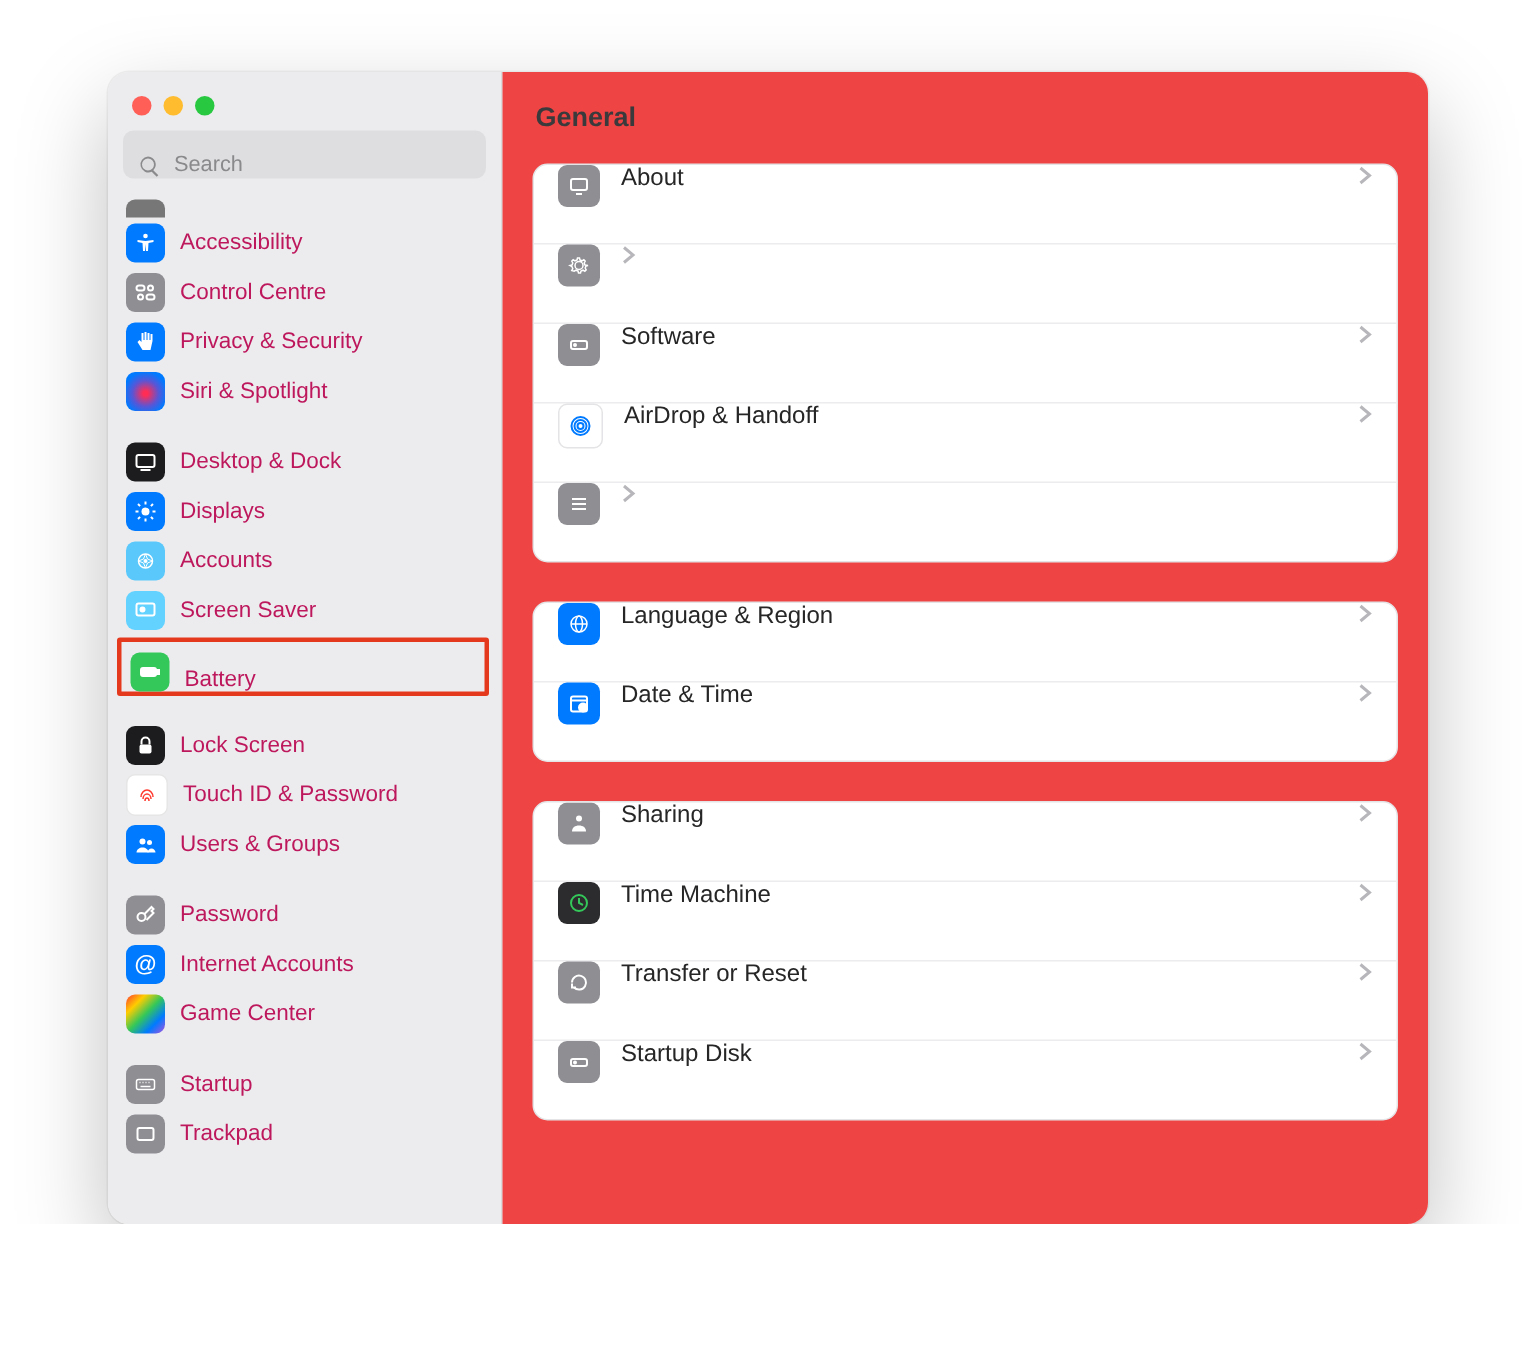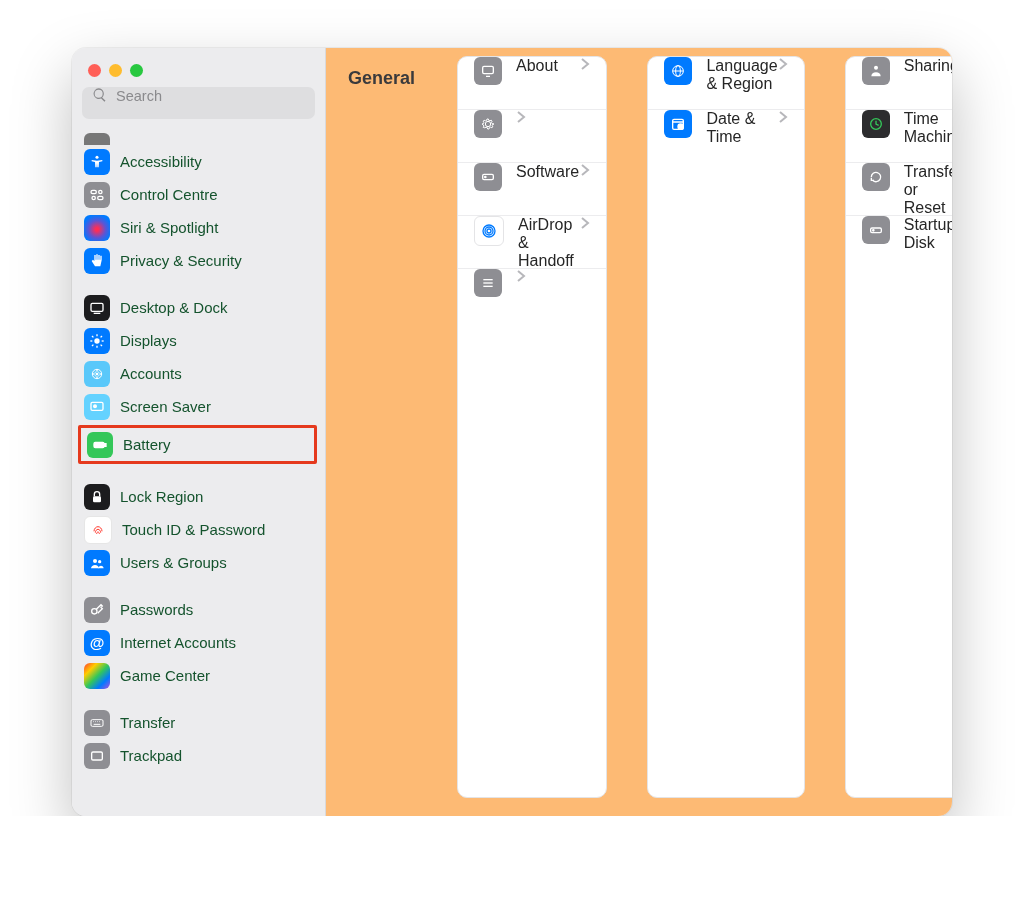--- a/index.html
+++ b/index.html
@@ -4,34 +4,34 @@
 <style>
   html,body{margin:0;padding:0;background:#fff;font-family:-apple-system,BlinkMacSystemFont,"Helvetica Neue",Arial,sans-serif;}
   body{display:flex;align-items:flex-start;justify-content:center;}
   .window{width:880px;height:768px;margin-top:48px;background:#f5f5f6;border-radius:14px;box-shadow:0 24px 60px rgba(0,0,0,.25),0 0 0 1px rgba(0,0,0,.05);overflow:hidden;display:flex;}
   .sidebar{width:262px;background:#ececee;display:flex;flex-direction:column;border-right:1px solid #d9d9db;}
   .traffic{display:flex;gap:8px;padding:16px 16px 10px 16px;}
   .dot{width:13px;height:13px;border-radius:50%;}
   .dot.red{background:#ff5f57;}
   .dot.yellow{background:#febc2e;}
   .dot.green{background:#28c840;}
-  .search{margin:0 10px 8px 10px;background:#dedee0;border-radius:7px;height:32px;display:flex;align-items:flex-start;padding:0 10px;color:#8a8a8d;}
+  .search{margin:0 10px 8px 10px;background:#dedee0;border-radius:7px;height:32px;display:flex;align-items:flex-end;padding:0 10px;color:#8a8a8d;}
   .search svg{width:16px;height:16px;fill:#8a8a8d;margin-right:6px;}
   .search input{border:none;background:transparent;outline:none;font-size:14.5px;color:#333;flex:1;}
   .search input::placeholder{color:#8a8a8d;}
   .list{flex:1;overflow:hidden;}
   .divider{height:14px;}
   .item{display:flex;align-items:center;height:33px;padding:0 12px;cursor:default;}
   .item .icon{width:26px;height:26px;border-radius:6px;display:flex;align-items:center;justify-content:center;font-size:15px;color:#fff;flex-shrink:0;}
-  .item .label{margin-left:10px;font-size:15px;color:#14532d;}
+  .item .label{margin-left:10px;font-size:15px;color:#be185d;}
   .highlight{position:relative;margin:2px 8px 2px 6px;border:3px solid #e5391d;border-radius:2px;}
-  .highlight .item{padding-left:6px;}
+  .highlight .item{padding-left:6px;align-items:flex-end;}
   .item .icon.crop{width:26px;height:12px;border-radius:6px 6px 0 0;background:#777;align-self:flex-end;margin-bottom:0;}
   .item.crop-top{height:18px;align-items:flex-end;}
-  .content{flex:1;background:#fdba74;display:flex;flex-direction:row;}
+  .content{flex:1;background:#ef4444;display:flex;flex-direction:column;}
   .content-header{padding:20px 22px 12px 22px;}
   .content-header h1{margin:0;font-size:18px;font-weight:700;color:#3a3a3c;}
   .panel-group{margin:8px 20px 18px 20px;background:#fff;border:1px solid #e4e4e6;border-radius:10px;overflow:hidden;}
   .row{display:flex;align-items:flex-start;height:52px;padding:0 16px;border-top:1px solid #ececee;}
   .panel-group .row:first-child{border-top:none;}
   .row .ricon{width:28px;height:28px;border-radius:6px;display:flex;align-items:center;justify-content:center;color:#fff;margin-right:14px;flex-shrink:0;font-size:15px;}
   .row .rlabel{font-size:16px;color:#262626;flex:1;}
   .chev{color:#b7b7bb;}
   .chev svg{width:10px;height:14px;stroke:#b7b7bb;fill:none;stroke-width:2;}
   
@@ -85,30 +85,30 @@
           <svg class="small-svg" viewBox="0 0 24 24" fill="none" stroke="#fff" stroke-width="2">
               <rect x="3" y="5" width="8" height="5" rx="2.5"></rect>
               <circle cx="17" cy="7.5" r="2.5"></circle>
               <circle cx="7" cy="16.5" r="2.5"></circle>
               <rect x="13" y="14" width="8" height="5" rx="2.5"></rect>
             </svg>
         </span>
         <span class="label">Control Centre</span>
       </div>
       <div class="item">
+        <span class="icon bg-blue">
+          <svg class="small-svg" viewBox="0 0 24 24" fill="#fff">
+              <path d="M8 3v9l-2-2-2 2 5 8h8l2-9V4h-2v6h-1V3h-2v7h-1V2h-2v8h-1V3z"></path>
+            </svg>
+        </span>
+        <span class="label">Privacy &amp; Security</span>
+      </div>
+      <div class="item">
         <span class="icon bg-siri"></span>
         <span class="label">Siri &amp; Spotlight</span>
-      </div>
-      <div class="item">
-        <span class="icon bg-blue">
-          <svg class="small-svg" viewBox="0 0 24 24" fill="#fff">
-              <path d="M8 3v9l-2-2-2 2 5 8h8l2-9V4h-2v6h-1V3h-2v7h-1V2h-2v8h-1V3z"></path>
-            </svg>
-        </span>
-        <span class="label">Privacy &amp; Security</span>
       </div>
 
       <div class="divider"></div>
 
       <div class="item">
         <span class="icon bg-black">
           <svg class="small-svg" viewBox="0 0 24 24" fill="none" stroke="#fff" stroke-width="2">
               <rect x="3" y="5" width="18" height="12" rx="2"></rect>
               <line x1="7" y1="20" x2="17" y2="20"></line>
             </svg>
@@ -166,21 +166,21 @@
 
       <div class="divider"></div>
 
       <div class="item">
         <span class="icon bg-black">
           <svg class="small-svg" viewBox="0 0 24 24" fill="#fff">
               <rect x="6" y="11" width="12" height="9" rx="2"></rect>
               <path d="M8 11V8a4 4 0 018 0v3" fill="none" stroke="#fff" stroke-width="2"></path>
             </svg>
         </span>
-        <span class="label">Lock Region</span>
+        <span class="label">Lock Screen</span>
       </div>
       <div class="item">
         <span class="icon" style="background:#fff;border:1px solid #e6e6e6;">
           <svg class="small-svg" viewBox="0 0 24 24" fill="none" stroke="#ff3b30" stroke-width="1.5">
               <path d="M6 14c0-4 3-7 6-7s6 3 6 7"></path>
               <path d="M8 16c0-3 2-5 4-5s4 2 4 5"></path>
               <path d="M10 18c0-2 1-3 2-3s2 1 2 3"></path>
             </svg>
         </span>
         <span class="label">Touch ID &amp; Password</span>
@@ -199,21 +199,21 @@
 
       <div class="divider"></div>
 
       <div class="item">
         <span class="icon bg-gray">
           <svg class="small-svg" viewBox="0 0 24 24" fill="#fff">
               <circle cx="8" cy="14" r="4" fill="none" stroke="#fff" stroke-width="2"></circle>
               <path d="M11 11l7-7 2 2-2 2 2 2-2 2-5 5" stroke="#fff" stroke-width="2" fill="none"></path>
             </svg>
         </span>
-        <span class="label">Passwords</span>
+        <span class="label">Password</span>
       </div>
       <div class="item">
         <span class="icon bg-blue" style="font-weight:700;">@</span>
         <span class="label">Internet Accounts</span>
       </div>
       <div class="item">
         <span class="icon bg-gc"></span>
         <span class="label">Game Center</span>
       </div>
 
@@ -223,21 +223,21 @@
         <span class="icon bg-gray">
           <svg class="small-svg" viewBox="0 0 24 24" fill="none" stroke="#fff" stroke-width="1.5">
               <rect x="3" y="7" width="18" height="10" rx="2"></rect>
               <line x1="6" y1="10" x2="7" y2="10"></line>
               <line x1="9" y1="10" x2="10" y2="10"></line>
               <line x1="12" y1="10" x2="13" y2="10"></line>
               <line x1="15" y1="10" x2="16" y2="10"></line>
               <line x1="7" y1="14" x2="17" y2="14"></line>
             </svg>
         </span>
-        <span class="label">Transfer</span>
+        <span class="label">Startup</span>
       </div>
       <div class="item">
         <span class="icon bg-gray">
           <svg class="small-svg" viewBox="0 0 24 24" fill="none" stroke="#fff" stroke-width="2">
               <rect x="4" y="6" width="16" height="12" rx="2"></rect>
             </svg>
         </span>
         <span class="label">Trackpad</span>
       </div>
     </div>

